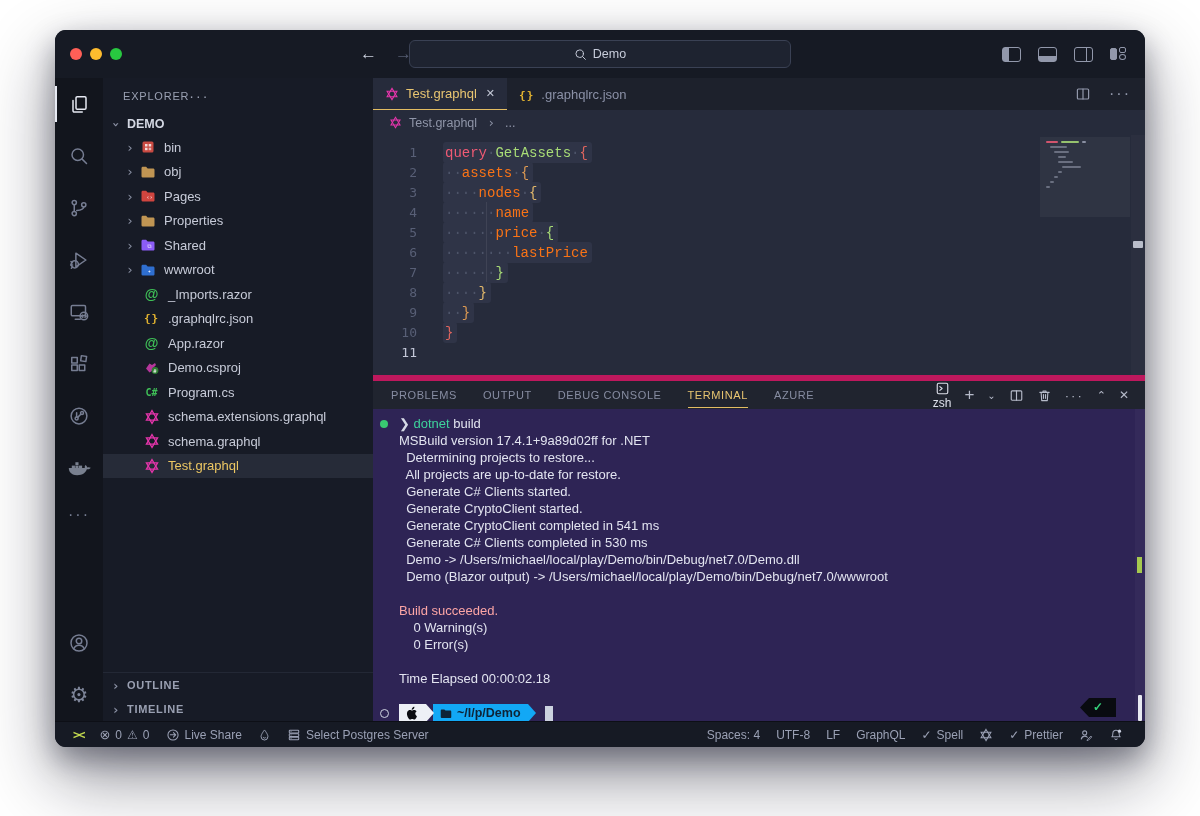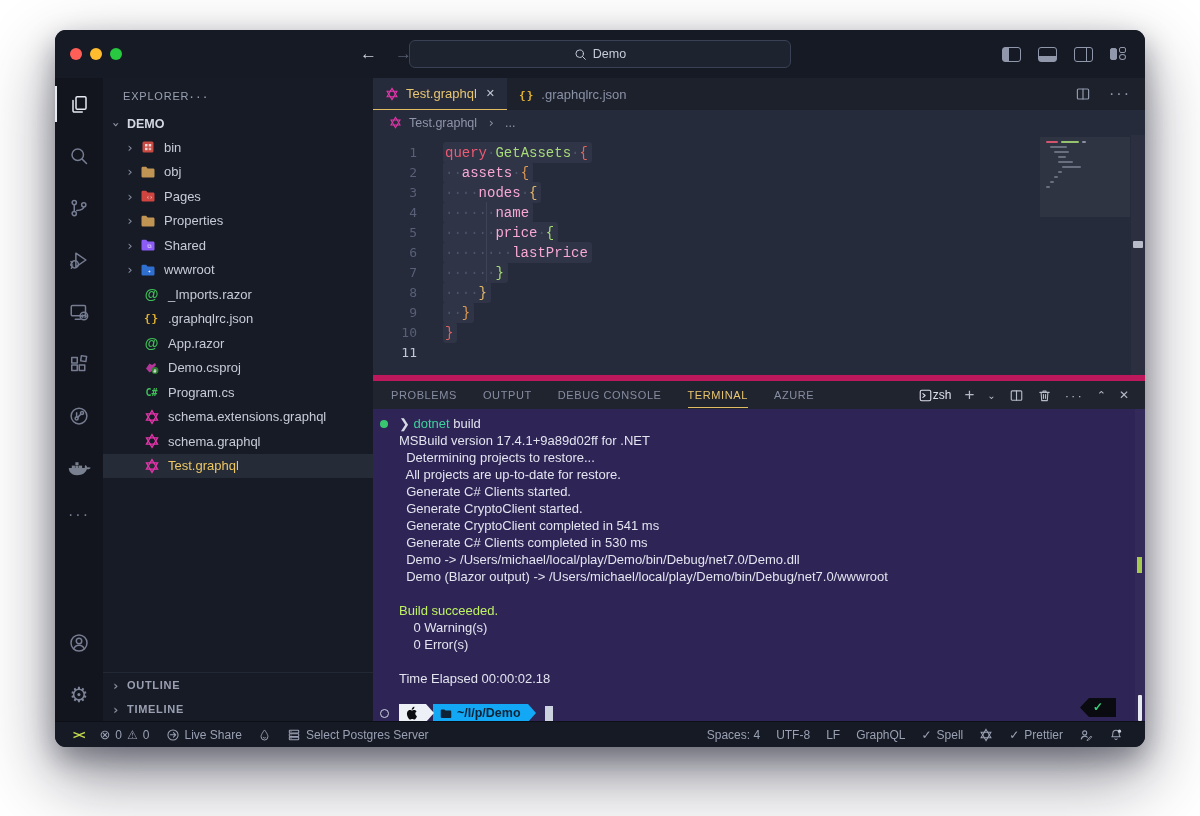--- a/index.html
+++ b/index.html
@@ -62,43 +62,43 @@
   .tab .close{font-size:11px;color:#c3c8d6;margin-left:2px;}
   .tab-actions{position:absolute;right:14px;top:0;bottom:0;display:flex;align-items:center;gap:18px;color:#9298ab;}
   .breadcrumb{height:25px;display:flex;align-items:center;gap:7px;padding-left:16px;font-size:12.5px;color:#8f95a8;flex:0 0 auto;}
   .codearea{height:240px;position:relative;font-family:"DejaVu Sans Mono",monospace;font-size:14px;flex:0 0 auto;}
   .codelines{position:absolute;left:0;top:7px;right:110px;}
   .cl{height:20px;display:flex;align-items:center;white-space:pre;}
   .cl .num{width:44px;text-align:right;color:#585f76;font-size:13px;flex:0 0 auto;}
   .cl .num.cur{color:#c3c8d8;}
   .cl .txt{margin-left:26px;}
   .cl .bg{background:#2f3447;border-radius:3px;padding:2.5px 4px 2.5px 2px;font-family:Liberation Mono, monospace;}
-  .kw{color:#ef5a74}.nm{color:#a8dc76}.fd{color:#f9a8d4}.dot{color:#4d5469}
+  .kw{color:#ef5a74}.nm{color:#a8dc76}.fd{color:#f97316}.dot{color:#4d5469}
   .b1{color:#e0655e}.b2{color:#de9a52}.b3{color:#e2b86b}.b4{color:#a8dc76}
   .indent-guide{position:absolute;width:1px;background:rgba(255,255,255,.08);left:113px;top:67px;height:80px;}
   .minimap{position:absolute;right:15px;top:2px;width:84px;height:76px;background:rgba(255,255,255,.045);padding:4px 0 0 6px;}
   .mm-line{height:2px;margin-bottom:3px;display:flex;gap:3px;}
   .mm-seg{height:2px;border-radius:1px;}
   .edscroll{position:absolute;right:0;top:0;bottom:0;width:14px;background:rgba(255,255,255,.025);}
   .ed-cursor-mark{position:absolute;right:2px;top:106px;width:10px;height:7px;background:#b9bdca;border-radius:1px;}
   
   .panel{flex:1 1 auto;display:flex;flex-direction:column;min-height:0;border-top:6px solid #be185d;}
   .panelhead{height:28px;background:#20242f;display:flex;align-items:center;padding:0 10px 0 18px;flex:0 0 auto;position:relative;}
   .ptab{font-size:11px;letter-spacing:.6px;color:#878da2;margin-right:26px;height:100%;display:flex;align-items:center;position:relative;}
   .ptab.active{color:#e8c571;}
   .ptab.active::after{content:"";position:absolute;left:0;right:0;bottom:1px;height:1.5px;background:#e2bc62;}
   .panel-actions{position:absolute;right:16px;display:flex;align-items:center;gap:13px;color:#b6bbca;font-size:13px;}
-  .pa-zsh{display:flex;align-items:center;gap:0;font-size:12px;color:#dde0ea;}
+  .pa-zsh{display:flex;align-items:center;gap:0;font-size:12px;color:#dde0ea;flex-direction:column;}
   .terminal{flex:1 1 auto;background:#2e2455;position:relative;font-family:Liberation Sans, sans-serif;
     font-size:13px;line-height:17px;color:#e2e4f0;padding:6px 0 0 26px;overflow:hidden;}
   .tline{white-space:pre;height:17px;position:relative;}
   .tdeco{position:absolute;left:-19px;top:4.5px;width:8px;height:8px;border-radius:50%;}
   .tdeco.filled{background:#39c871;}
   .tdeco.hollow{border:1.4px solid #cdd2e0;width:7px;height:7px;background:transparent;}
-  .c-prompt{color:#d5d9e6}.c-cmd{color:#3ed39c}.c-plain{color:#e2e4f0}.c-success{color:#bef264}
+  .c-prompt{color:#d5d9e6}.c-cmd{color:#3ed39c}.c-plain{color:#e2e4f0}.c-success{color:#fca5a5}
   .promptline{display:flex;align-items:center;height:18px;margin-top:0px;}
   .pl-seg{height:18px;display:flex;align-items:center;padding:0 7px;font-weight:bold;}
   .pl-apple{background:#edf0f6;}
   .pl-path{background:#12a8f5;color:#0e2336;gap:5px;font-size:12.5px;}
   .arr{width:0;height:0;border-top:9px solid transparent;border-bottom:9px solid transparent;}
   .arr.white{border-left:8px solid #edf0f6;margin-right:-1px;position:relative;z-index:2;}
   .arr.blue{border-left:8px solid #12a8f5;}
   .cursorblock{width:8px;height:15px;background:#ccd2e0;margin-left:9px;}
   .term-badge{position:absolute;right:29px;bottom:4px;width:36px;height:19px;background:#090b10;
     clip-path:polygon(9px 0,100% 0,100% 100%,9px 100%,0 50%);display:flex;align-items:center;justify-content:center;

